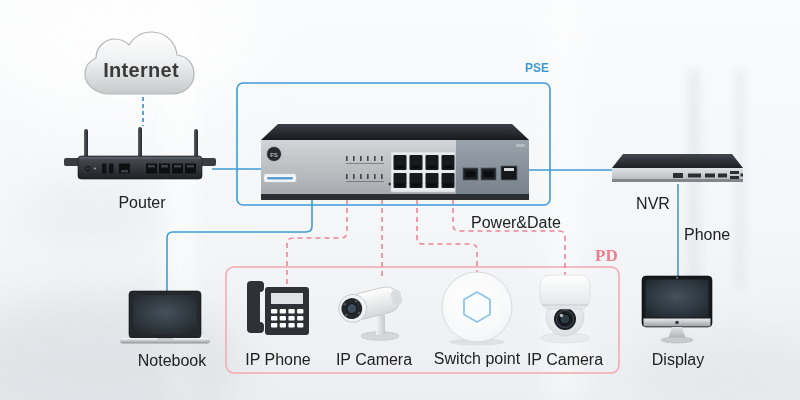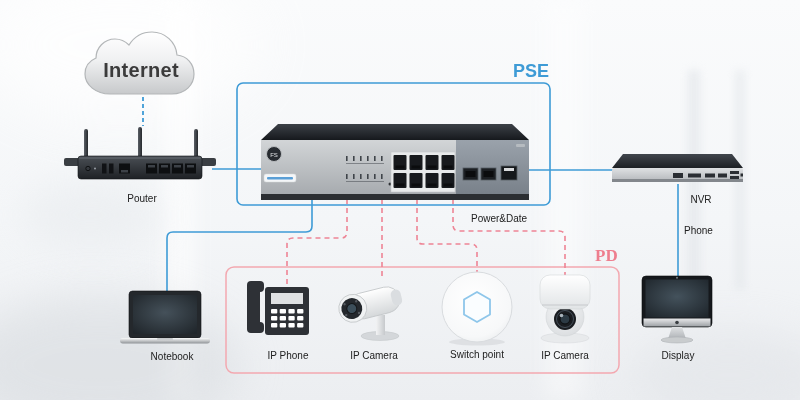--- a/index.html
+++ b/index.html
@@ -3,24 +3,24 @@
 <meta charset="utf-8">
 <style>
   html,body{margin:0;padding:0;}
   #stage{position:relative;width:800px;height:400px;overflow:hidden;
     background:linear-gradient(180deg,#fafbfc 0%,#f4f6f8 55%,#eceef1 100%);
     font-family:"Liberation Sans",sans-serif;}
   .blur{position:absolute;z-index:0;border-radius:50%;}
   .lines{position:absolute;left:0;top:0;z-index:1;}
   .node{position:absolute;z-index:2;}
   .node svg{display:block;}
-  .lbl{position:absolute;z-index:3;font-size:10px;line-height:1.2;color:#212121;white-space:nowrap;}
+  .lbl{position:absolute;z-index:3;font-size:16px;line-height:1.2;color:#212121;white-space:nowrap;}
   .ctr{transform:translateX(-50%);}
   .lbl-internet{font-size:20px;font-weight:600;color:#3b3b3b;letter-spacing:.3px;}
-  .lbl-pse{font-size:18px;font-weight:600;color:#3e9bd6;transform:translateX(-100%);}
+  .lbl-pse{font-size:12px;font-weight:600;color:#3e9bd6;transform:translateX(-100%);}
   .lbl-pd{font-size:17px;font-weight:600;color:#ee7e8e;}
   .lbl-pseswitch{font-size:16px;}
 </style>
 </head>
 <body>
 
 <div id="stage">
 
   <div class="blur" style="left:-20px;top:-30px;width:280px;height:150px;background:#ffffff;opacity:.7;filter:blur(28px);"></div>
   <div class="blur" style="left:165px;top:0;width:30px;height:400px;background:#ffffff;opacity:.55;filter:blur(9px);border-radius:0;"></div>
@@ -190,21 +190,21 @@
         <rect x="63" y="21" width="10" height="5"></rect>
         <rect x="78" y="21.5" width="13" height="4"></rect>
         <rect x="95" y="21.5" width="10" height="4"></rect>
         <rect x="108" y="21.5" width="9" height="4"></rect>
         <rect x="120" y="19" width="9" height="3"></rect>
           <rect x="120" y="24" width="9" height="3"></rect>
         <rect x="130.5" y="21.5" width="2.5" height="3"></rect>
       </g>
     </svg>
   </div>
-  <div class="lbl ctr" style="left:653px;top:194px;margin-left:48px;">NVR</div>
+  <div class="lbl ctr" style="left:653px;top:194px;">NVR</div>
   <div class="lbl" style="left:684px;top:225px;">Phone</div>
   <div class="lbl" style="left:471px;top:213px;">Power&amp;Date</div>
   <div class="lbl lbl-pd" style="left:595px;top:246px;font-family:Liberation Serif, serif;">PD</div>
 
   <div class="node" style="left:119px;top:289px;">
     <svg width="92" height="56" viewBox="0 0 92 56">
       <defs>
         <radialGradient id="gScr1" cx=".5" cy=".45" r=".7">
             <stop offset="0" stop-color="#45515a"></stop>
             <stop offset="1" stop-color="#20262b"></stop>
@@ -240,21 +240,21 @@
           <rect x="34.7" y="37" width="6.3" height="4.5" rx="1"></rect>
           <rect x="43.4" y="37" width="6.3" height="4.5" rx="1"></rect>
           <rect x="52.1" y="37" width="6.3" height="4.5" rx="1"></rect>
         <rect x="26" y="44" width="6.3" height="4.5" rx="1"></rect>
           <rect x="34.7" y="44" width="6.3" height="4.5" rx="1"></rect>
           <rect x="43.4" y="44" width="6.3" height="4.5" rx="1"></rect>
           <rect x="52.1" y="44" width="6.3" height="4.5" rx="1"></rect>
       </g>
     </svg>
   </div>
-  <div class="lbl ctr" style="left:288px;top:350px;">IP Phone</div>
+  <div class="lbl ctr" style="left:278px;top:350px;">IP Phone</div>
 
   <div class="node" style="left:330px;top:273px;">
     <svg width="84" height="72" viewBox="0 0 84 72">
       <defs>
         <linearGradient id="gCam" x1="0" y1="0" x2="0" y2="1">
             <stop offset="0" stop-color="#ffffff"></stop>
             <stop offset="1" stop-color="#d5d8da"></stop>
           </linearGradient>
         <linearGradient id="gPost" x1="0" y1="0" x2="1" y2="0">
             <stop offset="0" stop-color="#f2f3f4"></stop>

